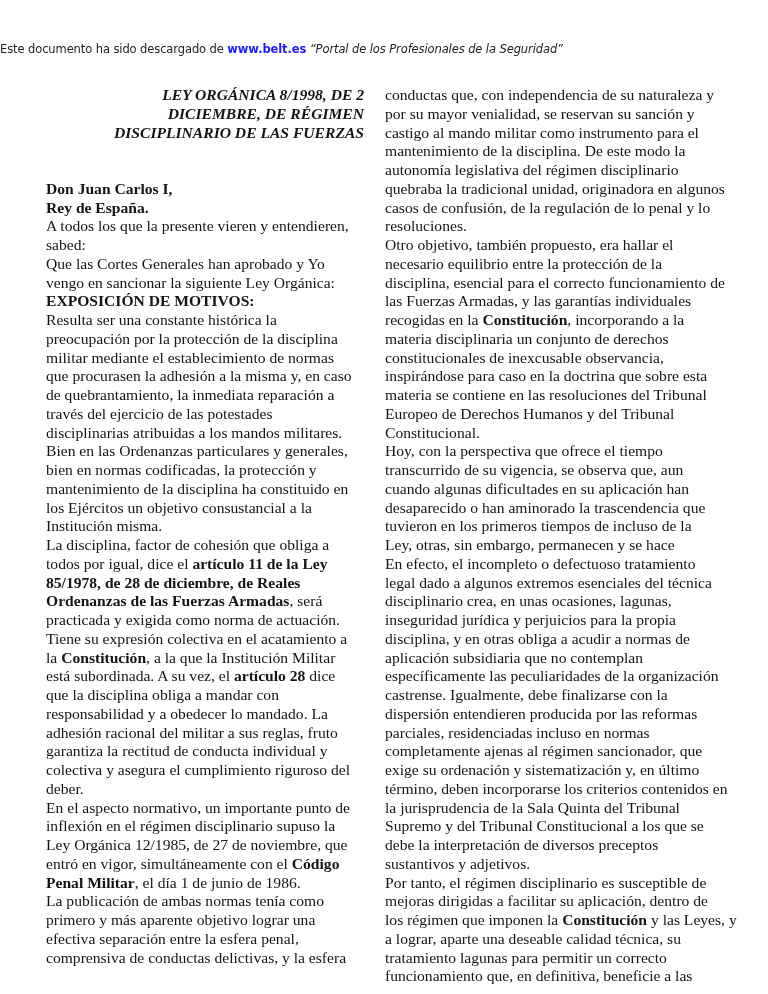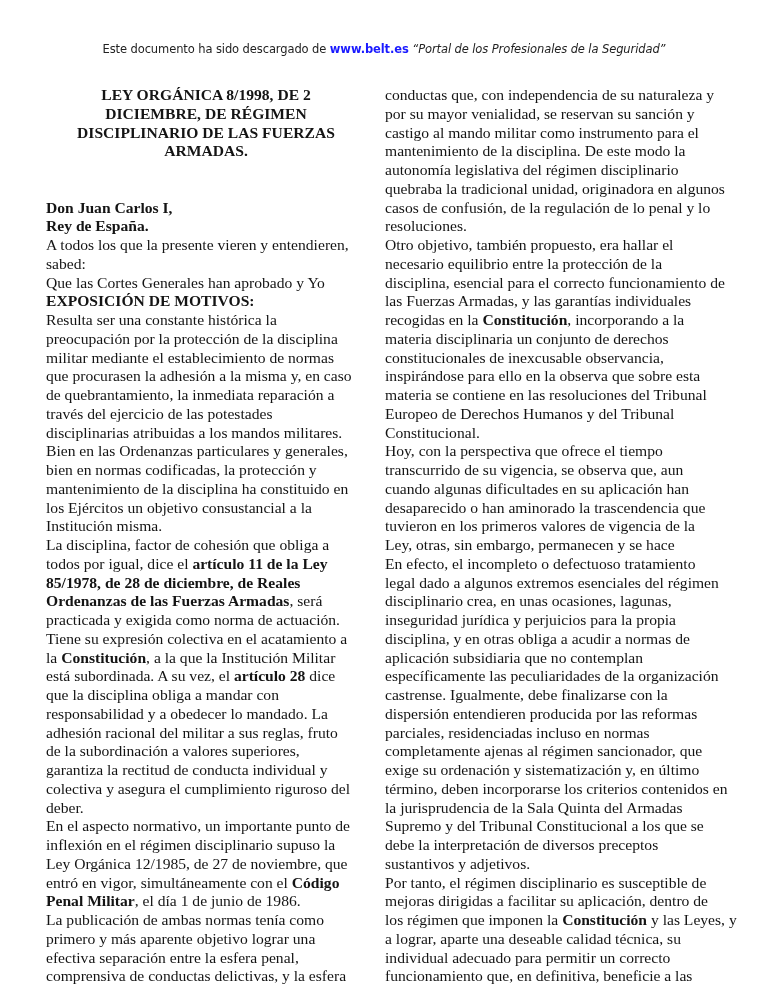--- a/index.html
+++ b/index.html
@@ -1,58 +1,58 @@
 <!DOCTYPE html>
 <html><head>
 <meta charset="utf-8">
 <style>
   html, body { margin: 0; padding: 0; background: #ffffff; }
   body { width: 768px; height: 994px; position: relative; overflow: hidden; }
   .header {
-    position: absolute; top: 42px; left: 0; width: 768px; text-align: center;
+    position: absolute; top: 42px; left: 0; width: 768px; text-align: left;
     font-family: "DejaVu Sans", sans-serif; font-size: 11.5px; color: #222;
     letter-spacing: -0.1px;
   }
   .header .site { color: #1a1aff; font-weight: bold; }
   .header .tag { font-style: italic; }
   .col {
     position: absolute; top: 86px;
     font-family: "Liberation Serif", serif; font-size: 15.6px; line-height: 18.75px;
     color: #141414;
   }
   .col-left { left: 46px; width: 318px; }
   .col-right { left: 385px; width: 360px; }
   .title {
-    text-align: center; font-weight: bold; font-size: 15.6px; line-height: 18.75px;
-    margin: 0 0 37.5px 0; padding-left: 2px;
+    text-align: right; font-weight: bold; font-size: 15.6px; line-height: 18.75px;
+    margin: 0 0 37.5px 0; padding-left: 2px; font-style: italic;
   }
   .line { display: block; white-space: nowrap; }
   .b { font-weight: bold; }
   .title .line { white-space: nowrap; }
 </style>
 </head>
 <body>
 
 <div class="header">
   <span>Este documento ha sido descargado de </span><span class="site">www.belt.es</span><span class="tag"> “Portal de los Profesionales de la Seguridad”</span>
 </div>
 
 <div class="col col-left">
   <div class="title">
     <span class="line">LEY ORGÁNICA 8/1998, DE 2</span>
     <span class="line">DICIEMBRE, DE RÉGIMEN</span>
     <span class="line">DISCIPLINARIO DE LAS FUERZAS</span>
-    <span class="line">ARMADAS.</span>
   </div>
   <div id="left-body">
       <span class="line"><span class="b">Don Juan Carlos I,</span></span>
       <span class="line"><span class="b">Rey de España.</span></span>
       <span class="line"><span>A todos los que la presente vieren y entendieren,</span></span>
       <span class="line"><span>sabed:</span></span>
       <span class="line"><span>Que las Cortes Generales han aprobado y Yo</span></span>
+      <span class="line"><span>vengo en sancionar la siguiente Ley Orgánica:</span></span>
       <span class="line"><span class="b">EXPOSICIÓN DE MOTIVOS:</span></span>
       <span class="line"><span>Resulta ser una constante histórica la</span></span>
       <span class="line"><span>preocupación por la protección de la disciplina</span></span>
       <span class="line"><span>militar mediante el establecimiento de normas</span></span>
       <span class="line"><span>que procurasen la adhesión a la misma y, en caso</span></span>
       <span class="line"><span>de quebrantamiento, la inmediata reparación a</span></span>
       <span class="line"><span>través del ejercicio de las potestades</span></span>
       <span class="line"><span>disciplinarias atribuidas a los mandos militares.</span></span>
       <span class="line"><span>Bien en las Ordenanzas particulares y generales,</span></span>
       <span class="line"><span>bien en normas codificadas, la protección y</span></span>
@@ -63,21 +63,20 @@
       <span class="line"><span>todos por igual, dice el </span><span class="b">artículo 11 de la Ley</span></span>
       <span class="line"><span class="b">85/1978, de 28 de diciembre, de Reales</span></span>
       <span class="line"><span class="b">Ordenanzas de las Fuerzas Armadas</span><span>, será</span></span>
       <span class="line"><span>practicada y exigida como norma de actuación.</span></span>
       <span class="line"><span>Tiene su expresión colectiva en el acatamiento a</span></span>
       <span class="line"><span>la </span><span class="b">Constitución</span><span>, a la que la Institución Militar</span></span>
       <span class="line"><span>está subordinada. A su vez, el </span><span class="b">artículo 28</span><span> dice</span></span>
       <span class="line"><span>que la disciplina obliga a mandar con</span></span>
       <span class="line"><span>responsabilidad y a obedecer lo mandado. La</span></span>
       <span class="line"><span>adhesión racional del militar a sus reglas, fruto</span></span>
-      <span class="line"><span>de la subordinación a valores superiores,</span></span>
       <span class="line"><span>garantiza la rectitud de conducta individual y</span></span>
       <span class="line"><span>colectiva y asegura el cumplimiento riguroso del</span></span>
       <span class="line"><span>deber.</span></span>
       <span class="line"><span>En el aspecto normativo, un importante punto de</span></span>
       <span class="line"><span>inflexión en el régimen disciplinario supuso la</span></span>
       <span class="line"><span>Ley Orgánica 12/1985, de 27 de noviembre, que</span></span>
       <span class="line"><span>entró en vigor, simultáneamente con el </span><span class="b">Código</span></span>
       <span class="line"><span class="b">Penal Militar</span><span>, el día 1 de junio de 1986.</span></span>
       <span class="line"><span>La publicación de ambas normas tenía como</span></span>
       <span class="line"><span>primero y más aparente objetivo lograr una</span></span>
@@ -96,47 +95,47 @@
       <span class="line"><span>quebraba la tradicional unidad, originadora en algunos</span></span>
       <span class="line"><span>casos de confusión, de la regulación de lo penal y lo</span></span>
       <span class="line"><span>resoluciones.</span></span>
       <span class="line"><span>Otro objetivo, también propuesto, era hallar el</span></span>
       <span class="line"><span>necesario equilibrio entre la protección de la</span></span>
       <span class="line"><span>disciplina, esencial para el correcto funcionamiento de</span></span>
       <span class="line"><span>las Fuerzas Armadas, y las garantías individuales</span></span>
       <span class="line"><span>recogidas en la </span><span class="b">Constitución</span><span>, incorporando a la</span></span>
       <span class="line"><span>materia disciplinaria un conjunto de derechos</span></span>
       <span class="line"><span>constitucionales de inexcusable observancia,</span></span>
-      <span class="line"><span>inspirándose para ello en la observa que sobre esta</span></span>
+      <span class="line"><span>inspirándose para caso en la doctrina que sobre esta</span></span>
       <span class="line"><span>materia se contiene en las resoluciones del Tribunal</span></span>
       <span class="line"><span>Europeo de Derechos Humanos y del Tribunal</span></span>
       <span class="line"><span>Constitucional.</span></span>
       <span class="line"><span>Hoy, con la perspectiva que ofrece el tiempo</span></span>
       <span class="line"><span>transcurrido de su vigencia, se observa que, aun</span></span>
       <span class="line"><span>cuando algunas dificultades en su aplicación han</span></span>
       <span class="line"><span>desaparecido o han aminorado la trascendencia que</span></span>
-      <span class="line"><span>tuvieron en los primeros valores de vigencia de la</span></span>
+      <span class="line"><span>tuvieron en los primeros tiempos de incluso de la</span></span>
       <span class="line"><span>Ley, otras, sin embargo, permanecen y se hace</span></span>
       <span class="line"><span>En efecto, el incompleto o defectuoso tratamiento</span></span>
-      <span class="line"><span>legal dado a algunos extremos esenciales del régimen</span></span>
+      <span class="line"><span>legal dado a algunos extremos esenciales del técnica</span></span>
       <span class="line"><span>disciplinario crea, en unas ocasiones, lagunas,</span></span>
       <span class="line"><span>inseguridad jurídica y perjuicios para la propia</span></span>
       <span class="line"><span>disciplina, y en otras obliga a acudir a normas de</span></span>
       <span class="line"><span>aplicación subsidiaria que no contemplan</span></span>
       <span class="line"><span>específicamente las peculiaridades de la organización</span></span>
       <span class="line"><span>castrense. Igualmente, debe finalizarse con la</span></span>
       <span class="line"><span>dispersión entendieren producida por las reformas</span></span>
       <span class="line"><span>parciales, residenciadas incluso en normas</span></span>
       <span class="line"><span>completamente ajenas al régimen sancionador, que</span></span>
       <span class="line"><span>exige su ordenación y sistematización y, en último</span></span>
       <span class="line"><span>término, deben incorporarse los criterios contenidos en</span></span>
-      <span class="line"><span>la jurisprudencia de la Sala Quinta del Armadas</span></span>
+      <span class="line"><span>la jurisprudencia de la Sala Quinta del Tribunal</span></span>
       <span class="line"><span>Supremo y del Tribunal Constitucional a los que se</span></span>
       <span class="line"><span>debe la interpretación de diversos preceptos</span></span>
       <span class="line"><span>sustantivos y adjetivos.</span></span>
       <span class="line"><span>Por tanto, el régimen disciplinario es susceptible de</span></span>
       <span class="line"><span>mejoras dirigidas a facilitar su aplicación, dentro de</span></span>
       <span class="line"><span>los régimen que imponen la </span><span class="b">Constitución</span><span> y las Leyes, y</span></span>
       <span class="line"><span>a lograr, aparte una deseable calidad técnica, su</span></span>
-      <span class="line"><span>individual adecuado para permitir un correcto</span></span>
+      <span class="line"><span>tratamiento lagunas para permitir un correcto</span></span>
       <span class="line"><span>funcionamiento que, en definitiva, beneficie a las</span></span>
     </div>
 </div>
 
 </body></html>

